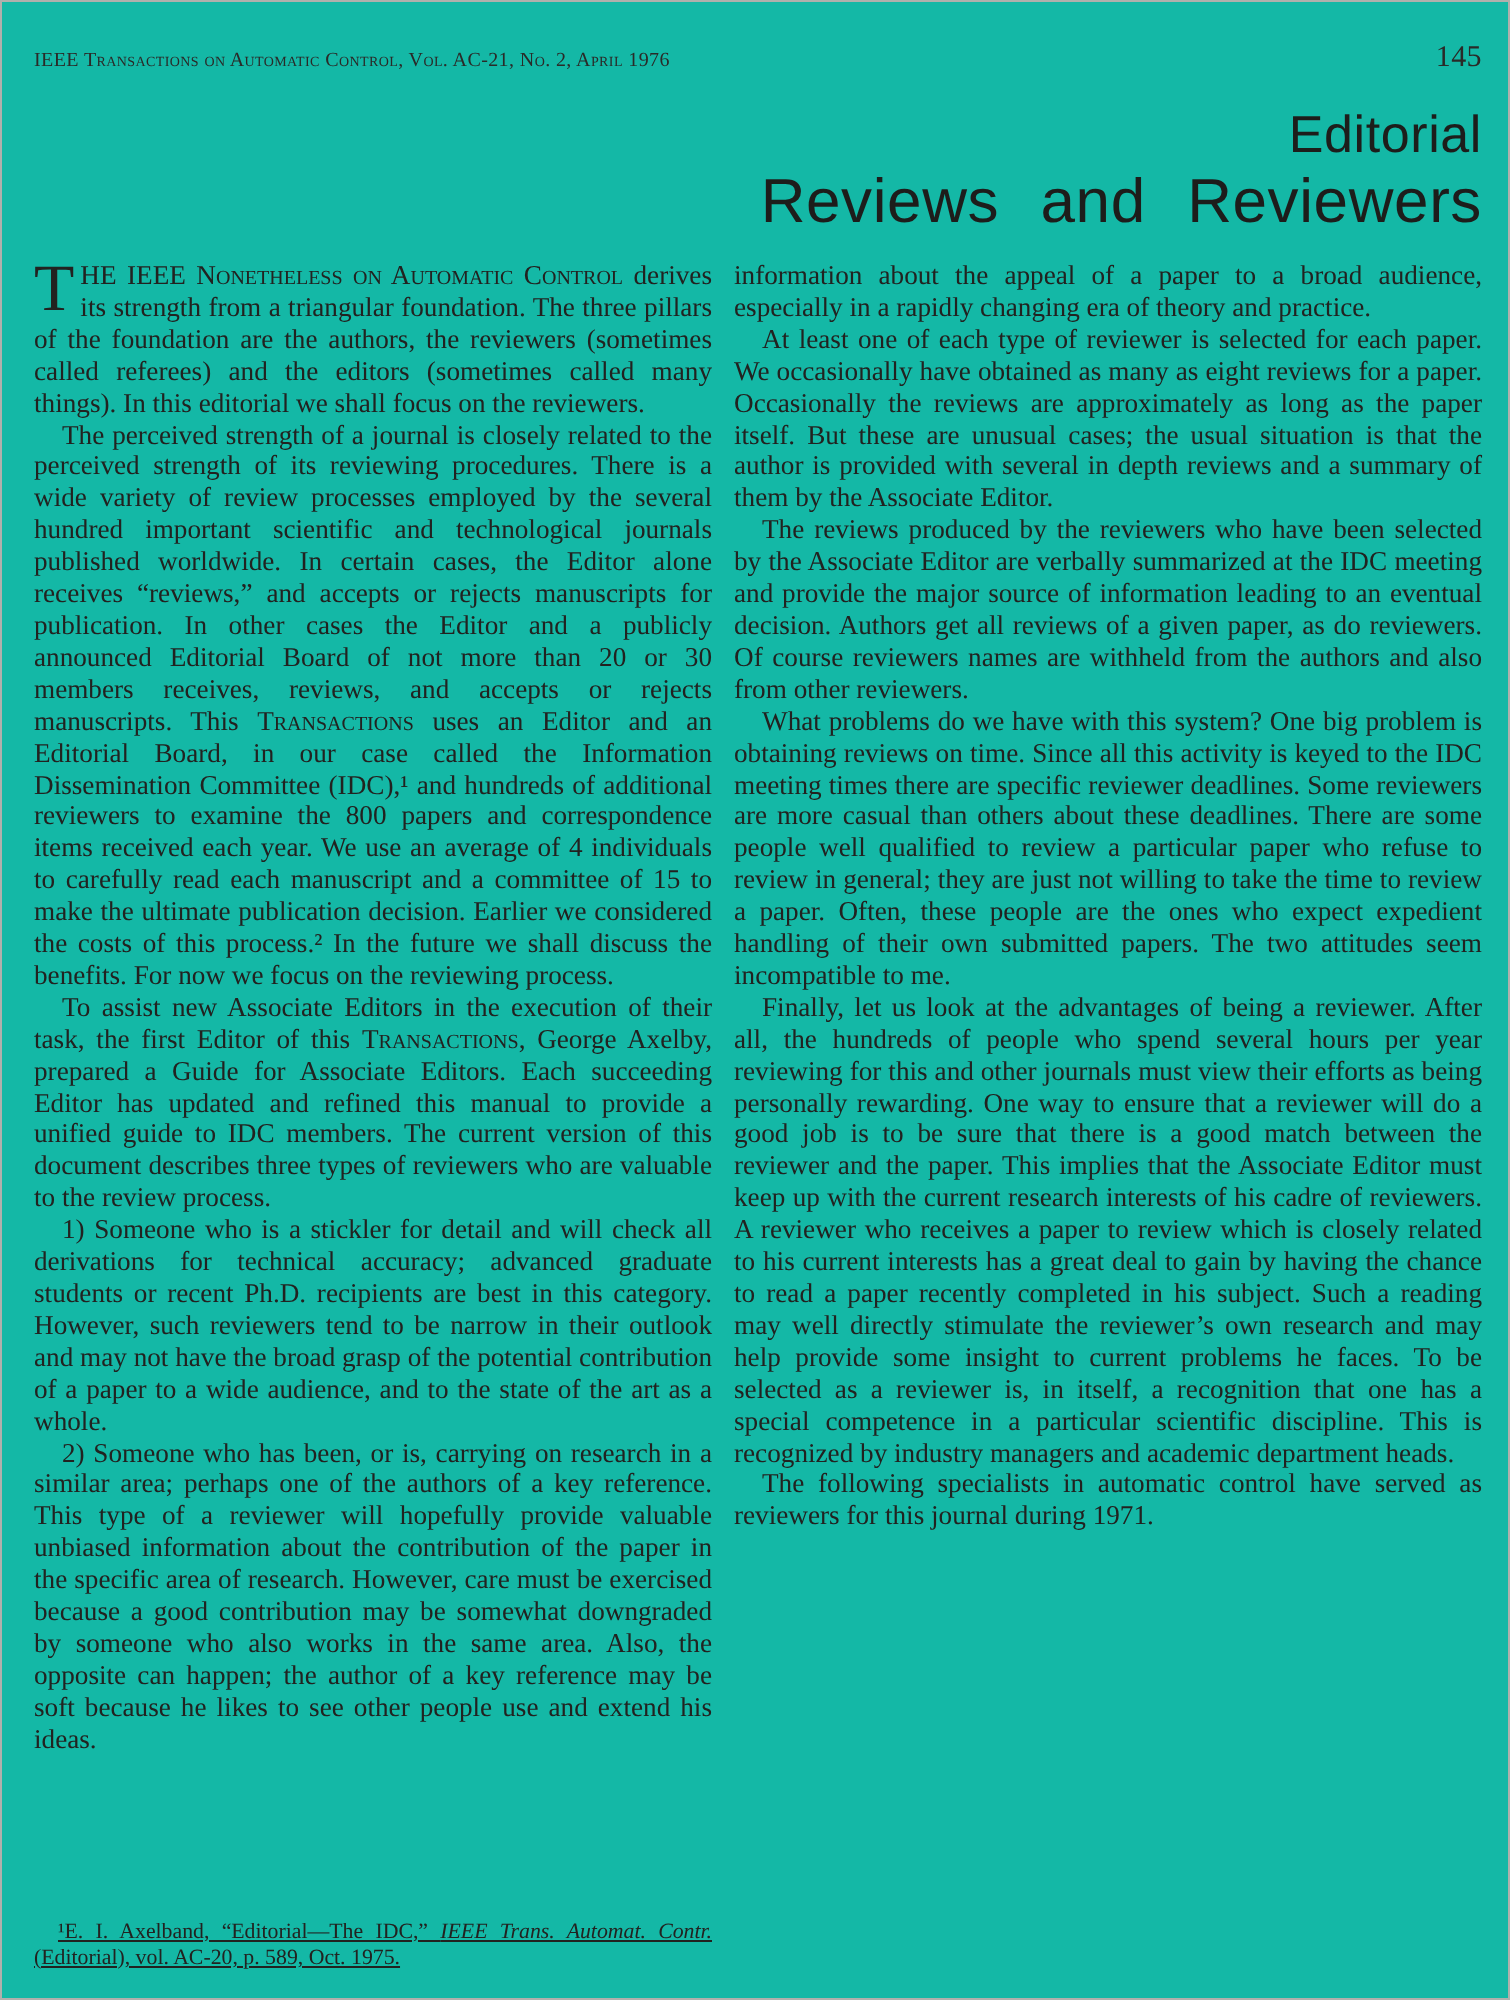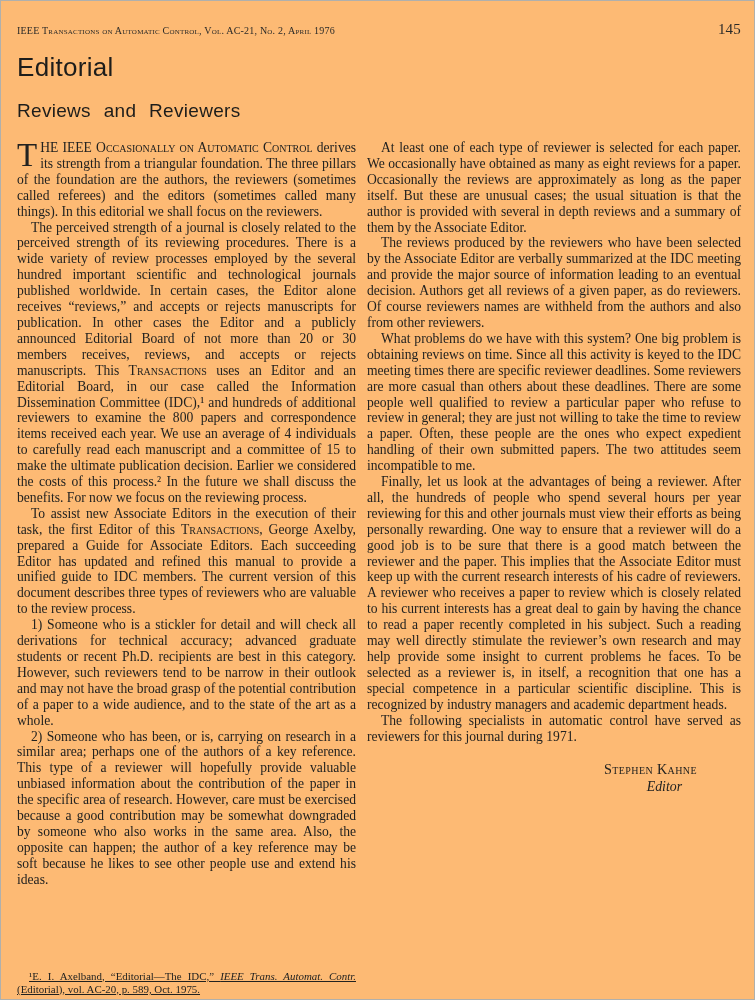--- a/index.html
+++ b/index.html
@@ -1,41 +1,41 @@
 <!DOCTYPE html>
 <html><head>
 <meta charset="utf-8">
 <style>
   html,body { margin:0; padding:0; background:#e8e8e6; }
   .page {
     position:relative;
     width:755px; height:1000px;
     margin:0 auto;
-    background:#fdba74;
+    background:#14b8a6;
     border:1px solid #b0b0ac;
     box-sizing:border-box;
     padding:20px 13px 0 16px;
     color:#222220;
     font-family:"Liberation Serif", serif;
     overflow:hidden;
   }
   .sc { font-variant:small-caps; }
   .it { font-style:italic; }
 
   
   .running-head {
     display:flex; justify-content:space-between; align-items:baseline;
     font-size:10px; letter-spacing:0.2px; color:#2a2a28;
   }
   .running-head .pagenum { font-size:15px; }
 
   
-  .title-block { text-align:left; margin-top:14px; font-family:"Liberation Sans", sans-serif; color:#1d1d1b; }
+  .title-block { text-align:right; margin-top:14px; font-family:"Liberation Sans", sans-serif; color:#1d1d1b; }
   .title-line1 { font-size:26px; line-height:30px; word-spacing:0.12em; letter-spacing:0.3px; }
-  .title-line2 { font-size:19px; line-height:33px; word-spacing:0.38em; letter-spacing:0.3px; margin-top:12px; }
+  .title-line2 { font-size:31px; line-height:33px; word-spacing:0.38em; letter-spacing:0.3px; margin-top:2px; }
 
   
   .columns { display:flex; gap:11px; margin-top:13px; height:867px; }
   .col { display:flex; flex-direction:column; height:100%; }
   .col-left  { width:339px; }
   .col-right { flex:1; }
   .col-body { }
   .para { margin:0; font-size:13.6px; line-height:15.9px; text-align:justify; }
   .para.ind { text-indent:14px; }
   .dropcap {
@@ -63,39 +63,36 @@
 
   <div class="title-block">
     <div class="title-line1">Editorial</div>
     <div class="title-line2">Reviews and Reviewers</div>
   </div>
 
   <div class="columns">
 
     <div class="col col-left" id="left-col">
       <div class="col-body">
-          <p class="para"><span class="dropcap">T</span><span>HE IEEE </span><span class="sc">Occasionally on Automatic Control</span><span> derives its strength from a triangular foundation. The three pillars of the foundation are the authors, the reviewers (sometimes called referees) and the editors (sometimes called many things). In this editorial we shall focus on the reviewers.</span></p>
+          <p class="para"><span class="dropcap">T</span><span>HE IEEE </span><span class="sc">Nonetheless on Automatic Control</span><span> derives its strength from a triangular foundation. The three pillars of the foundation are the authors, the reviewers (sometimes called referees) and the editors (sometimes called many things). In this editorial we shall focus on the reviewers.</span></p>
           <p class="para ind"><span>The perceived strength of a journal is closely related to the perceived strength of its reviewing procedures. There is a wide variety of review processes employed by the several hundred important scientific and technological journals published worldwide. In certain cases, the Editor alone receives “reviews,” and accepts or rejects manuscripts for publication. In other cases the Editor and a publicly announced Editorial Board of not more than 20 or 30 members receives, reviews, and accepts or rejects manuscripts. This </span><span class="sc">Transactions</span><span> uses an Editor and an Editorial Board, in our case called the Information Dissemination Committee (IDC),¹ and hundreds of additional reviewers to examine the 800 papers and correspondence items received each year. We use an average of 4 individuals to carefully read each manuscript and a committee of 15 to make the ultimate publication decision. Earlier we considered the costs of this process.² In the future we shall discuss the benefits. For now we focus on the reviewing process.</span></p>
           <p class="para ind"><span>To assist new Associate Editors in the execution of their task, the first Editor of this </span><span class="sc">Transactions</span><span>, George Axelby, prepared a Guide for Associate Editors. Each succeeding Editor has updated and refined this manual to provide a unified guide to IDC members. The current version of this document describes three types of reviewers who are valuable to the review process.</span></p>
           <p class="para ind"><span>1) Someone who is a stickler for detail and will check all derivations for technical accuracy; advanced graduate students or recent Ph.D. recipients are best in this category. However, such reviewers tend to be narrow in their outlook and may not have the broad grasp of the potential contribution of a paper to a wide audience, and to the state of the art as a whole.</span></p>
           <p class="para ind"><span>2) Someone who has been, or is, carrying on research in a similar area; perhaps one of the authors of a key reference. This type of a reviewer will hopefully provide valuable unbiased information about the contribution of the paper in the specific area of research. However, care must be exercised because a good contribution may be somewhat downgraded by someone who also works in the same area. Also, the opposite can happen; the author of a key reference may be soft because he likes to see other people use and extend his ideas.</span></p>
         </div>
       <div class="footnotes">
           <p class="footnote"><span>¹E. I. Axelband, “Editorial—The IDC,” </span><span class="it">IEEE Trans. Automat. Contr.</span><span> (Editorial), vol. AC-20, p. 589, Oct. 1975.</span></p>
         </div>
     </div>
 
     <div class="col col-right" id="right-col">
       <div class="col-body">
+          <p class="para"><span>information about the appeal of a paper to a broad audience, especially in a rapidly changing era of theory and practice.</span></p>
           <p class="para ind"><span>At least one of each type of reviewer is selected for each paper. We occasionally have obtained as many as eight reviews for a paper. Occasionally the reviews are approximately as long as the paper itself. But these are unusual cases; the usual situation is that the author is provided with several in depth reviews and a summary of them by the Associate Editor.</span></p>
           <p class="para ind"><span>The reviews produced by the reviewers who have been selected by the Associate Editor are verbally summarized at the IDC meeting and provide the major source of information leading to an eventual decision. Authors get all reviews of a given paper, as do reviewers. Of course reviewers names are withheld from the authors and also from other reviewers.</span></p>
           <p class="para ind"><span>What problems do we have with this system? One big problem is obtaining reviews on time. Since all this activity is keyed to the IDC meeting times there are specific reviewer deadlines. Some reviewers are more casual than others about these deadlines. There are some people well qualified to review a particular paper who refuse to review in general; they are just not willing to take the time to review a paper. Often, these people are the ones who expect expedient handling of their own submitted papers. The two attitudes seem incompatible to me.</span></p>
           <p class="para ind"><span>Finally, let us look at the advantages of being a reviewer. After all, the hundreds of people who spend several hours per year reviewing for this and other journals must view their efforts as being personally rewarding. One way to ensure that a reviewer will do a good job is to be sure that there is a good match between the reviewer and the paper. This implies that the Associate Editor must keep up with the current research interests of his cadre of reviewers. A reviewer who receives a paper to review which is closely related to his current interests has a great deal to gain by having the chance to read a paper recently completed in his subject. Such a reading may well directly stimulate the reviewer’s own research and may help provide some insight to current problems he faces. To be selected as a reviewer is, in itself, a recognition that one has a special competence in a particular scientific discipline. This is recognized by industry managers and academic department heads.</span></p>
           <p class="para ind"><span>The following specialists in automatic control have served as reviewers for this journal during 1971.</span></p>
         </div>
-      <div class="signature">
-        <div class="sig-name"><span class="sc">Stephen Kahne</span></div>
-        <div class="sig-role">Editor</div>
-      </div>
     </div>
 
   </div>
 </div>
 
 </body></html>

